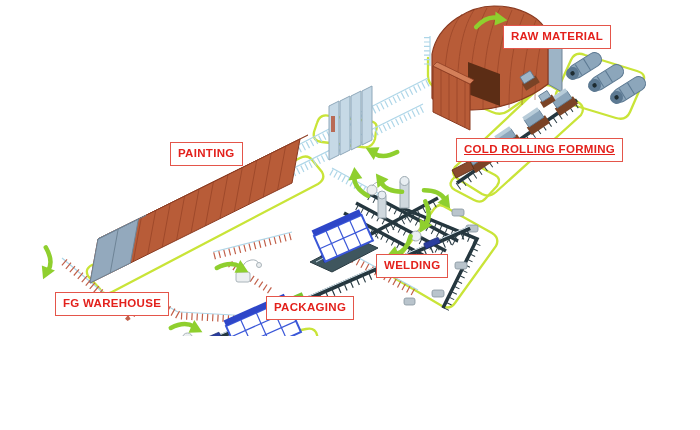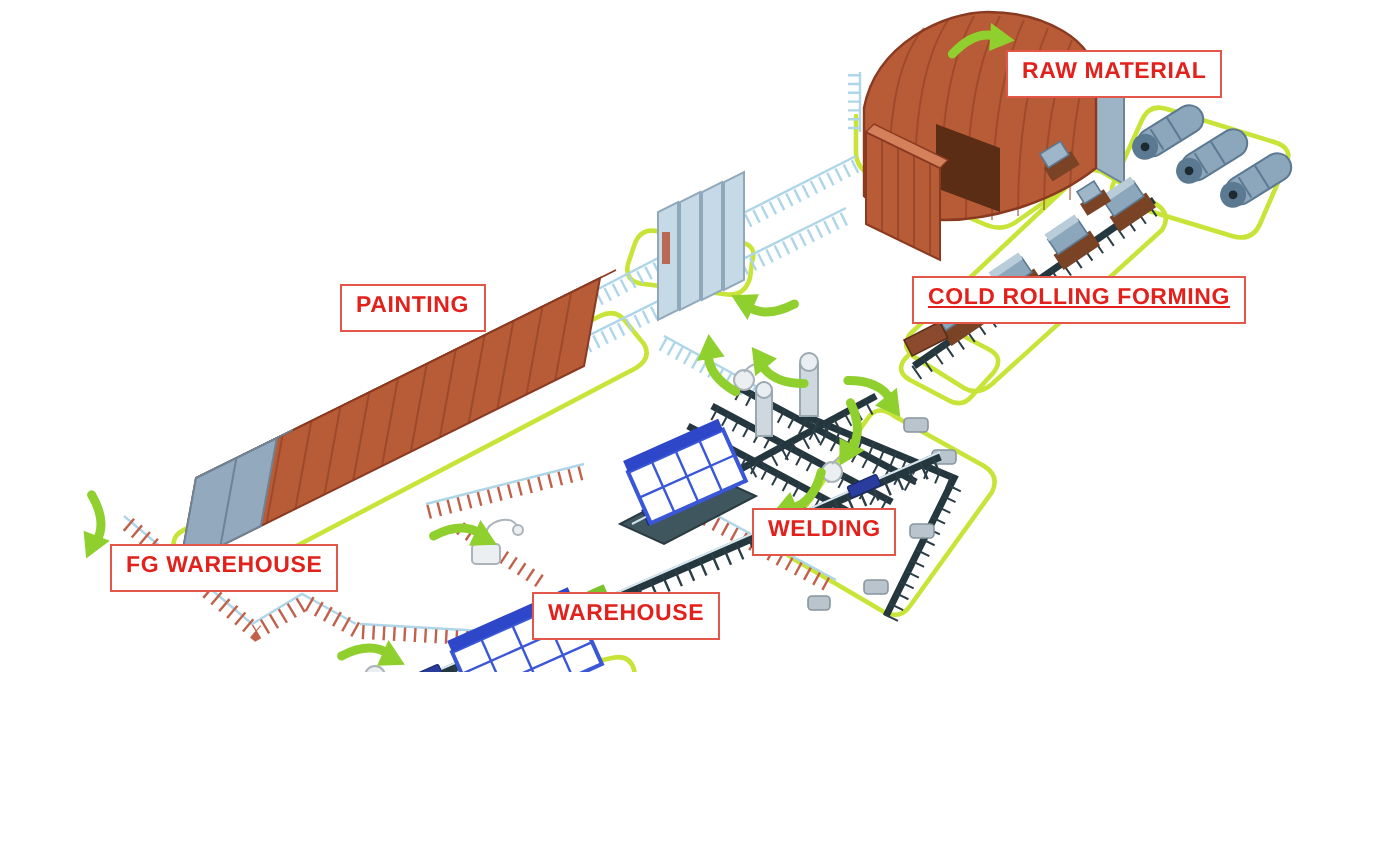--- a/index.html
+++ b/index.html
@@ -294,16 +294,16 @@
     <use href="#fa" transform="translate(416,248) rotate(160)"></use>
     <use href="#fa" transform="translate(392,200) rotate(235)"></use>
     <use href="#fa" transform="translate(355,198) rotate(265)"></use>
   </g>
 </svg>
 
   <div class="tag" style="left:503px;top:25px;">RAW MATERIAL</div>
   <div class="tag" style="left:170px;top:118px;margin-top:24px;">PAINTING</div>
   <div class="tag" style="left:456px;top:138px;text-decoration:underline;">COLD ROLLING FORMING</div>
   <div class="tag" style="left:376px;top:254px;">WELDING</div>
-  <div class="tag" style="left:266px;top:296px;">WAREHOUSE</div>
-  <div class="tag" style="left:55px;top:272px;">FG WAREHOUSE</div>
+  <div class="tag" style="left:266px;top:296px;">PACKAGING</div>
+  <div class="tag" style="left:55px;top:292px;">FG WAREHOUSE</div>
 
 </div>
 
 </body></html>

